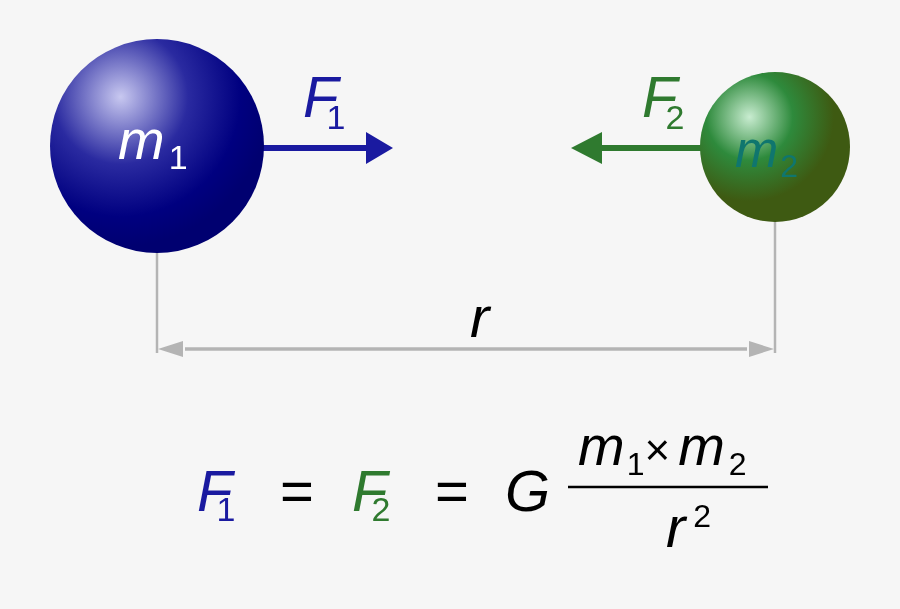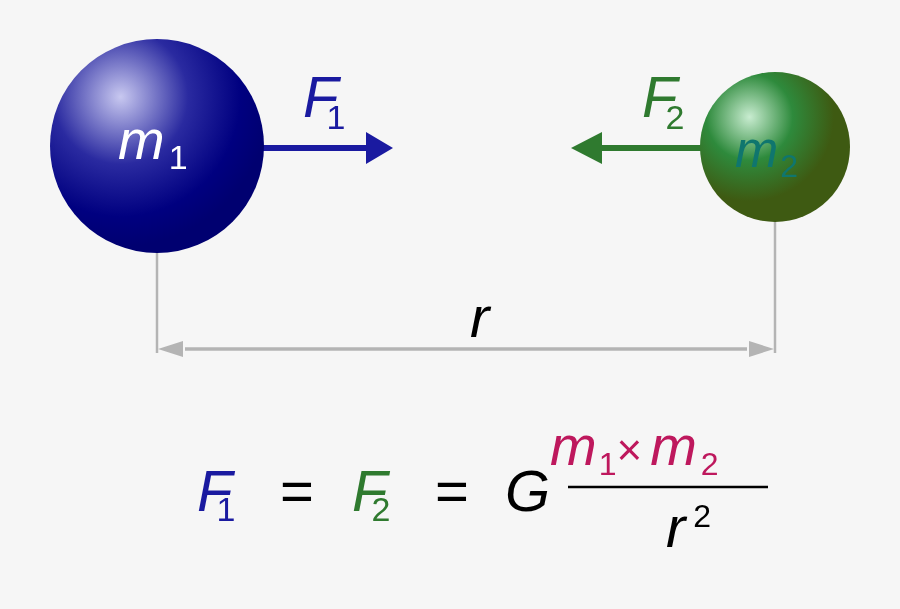--- a/index.html
+++ b/index.html
@@ -80,20 +80,20 @@
   <div class="f-part" style="left:197px; top:462px; color:#1a1aa0; font-size:58px; font-style:italic;">
     <span>F</span><span style="font-style:normal; font-size:34px; position:relative; top:10px; left:-16px;">1</span>
   </div>
   <div class="f-part" style="left:280px; top:462px; color:#000; font-size:58px;">=</div>
   <div class="f-part" style="left:352px; top:462px; color:#2f7a2f; font-size:58px; font-style:italic;">
     <span>F</span><span style="font-style:normal; font-size:34px; position:relative; top:10px; left:-16px;">2</span>
   </div>
   <div class="f-part" style="left:435px; top:462px; color:#000; font-size:58px;">=</div>
   <div class="f-part" style="left:505px; top:462px; color:#000; font-size:58px; font-style:italic;">G</div>
 
-  <div class="f-part" style="left:550px; top:418px; color:#be185d; font-size:56px;">
+  <div class="f-part" style="left:578px; top:418px; color:#000000; font-size:56px;">
     <span style="font-style:italic;">m</span><span style="font-size:32px; position:relative; top:10px; left:2px;">1</span><span style="font-size:44px; margin-left:2px;">×</span><span style="font-style:italic; margin-left:8px;">m</span><span style="font-size:32px; position:relative; top:10px; left:4px;">2</span>
   </div>
 
   <div class="f-part" style="left:666px; top:498px; color:#000; font-size:58px;">
     <span style="font-style:italic;">r</span><span style="font-size:32px; position:relative; top:-20px; left:8px;">2</span>
   </div>
 </div>
 
 </body></html>

